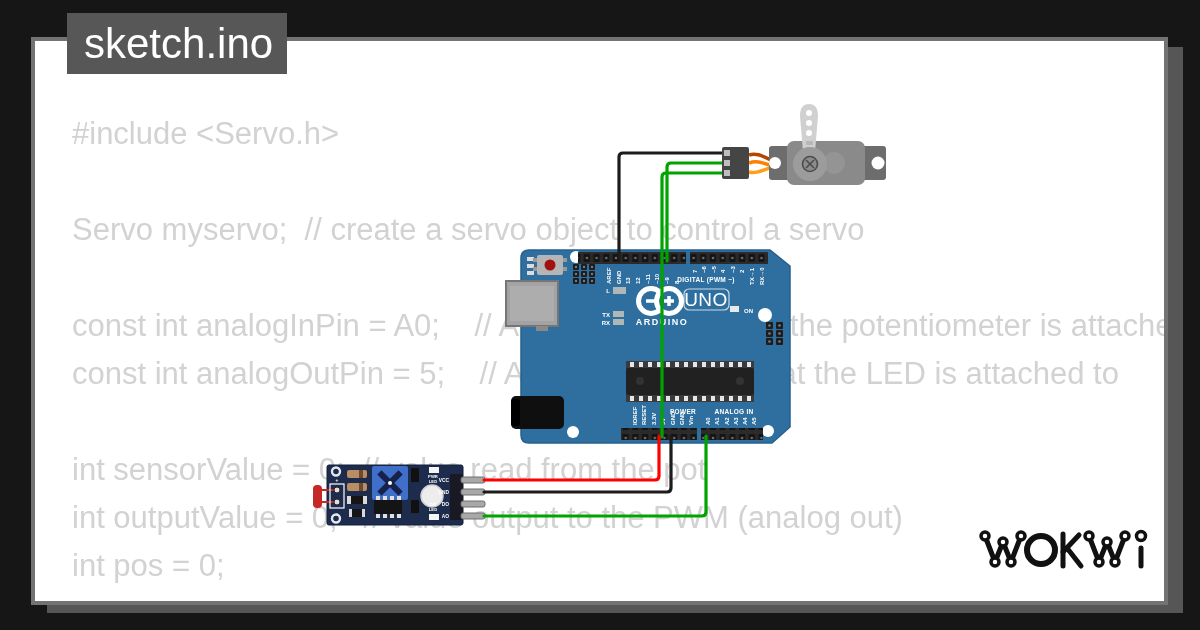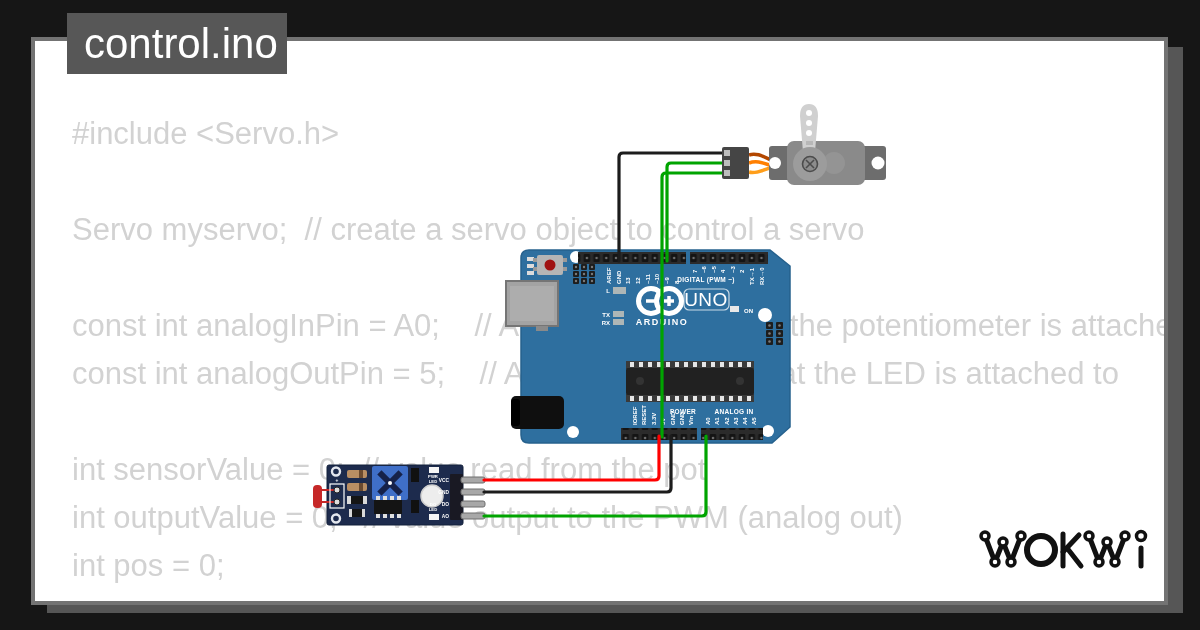--- a/index.html
+++ b/index.html
@@ -33,21 +33,21 @@
 
 const int analogInPin = A0;    // Analog input pin that the potentiometer is attached to
 const int analogOutPin = 5;    // Analog output pin that the LED is attached to
 
 int sensorValue = 0;  // value read from the pot
 int outputValue = 0;   // value output to the PWM (analog out)
 int pos = 0;</div>
 </div>
 
 <div class="titlebox">
-  <span>control.ino</span>
+  <span>sketch.ino</span>
 </div>
 
 <svg class="circuit" width="1200" height="630" viewBox="0 0 1200 630">
   <defs>
     <pattern id="pins" width="9.7" height="12" patternUnits="userSpaceOnUse">
       <rect width="9.7" height="12" fill="#2b2b2b"></rect>
       <rect x="1.6" y="2" width="6.5" height="8" rx="1" fill="#141414"></rect>
       <circle cx="4.9" cy="6" r="1.3" fill="#6d6d6d"></circle>
     </pattern>
   </defs>

